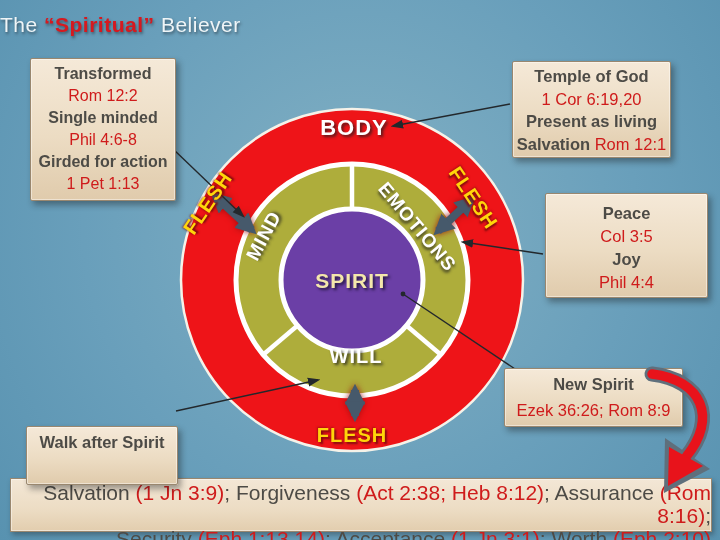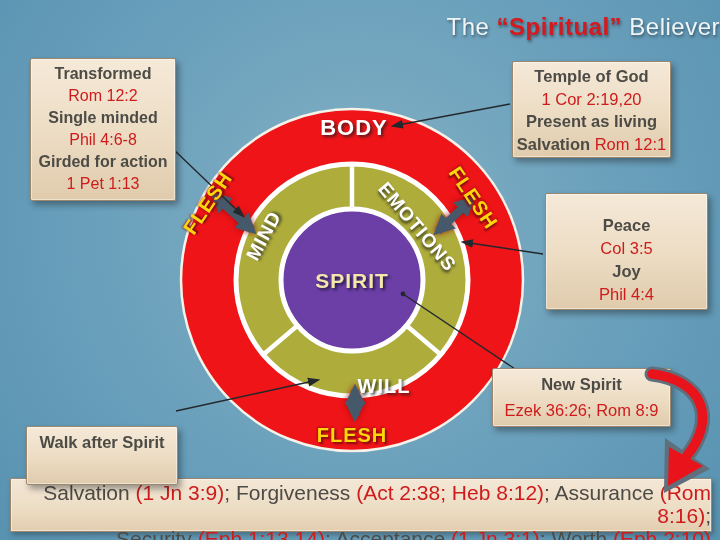--- a/index.html
+++ b/index.html
@@ -5,61 +5,61 @@
   html,body{margin:0;padding:0;}
   .slide{
     position:relative;width:720px;height:540px;overflow:hidden;
     font-family:"Liberation Sans",sans-serif;
     background:radial-gradient(circle at 50% 42%, #83b1c4 0%, #699fbb 58%, #5892b0 100%);
   }
   .layer{position:absolute;left:0;top:0;}
   .z1{z-index:1;} .z4{z-index:4;}
 
   .title{
-    position:absolute;top:13px;left:0;width:100%;text-align:right;z-index:2;
-    font-size:24px;color:#eff5f7;letter-spacing:.5px;
+    position:absolute;top:13px;left:0;width:100%;text-align:left;z-index:2;
+    font-size:21px;color:#eff5f7;letter-spacing:.5px;
     text-shadow:1px 2px 3px rgba(40,50,60,.65);
   }
   .title .hl{color:#d6191f;font-weight:bold;}
 
   .callout{
     position:absolute;z-index:3;text-align:center;
     background:linear-gradient(180deg,#f5e9d8 0%,#ecdcc3 55%,#e0cbac 100%);
     border:1px solid #99876f;border-radius:2px;
     box-shadow:3px 4px 6px rgba(25,25,25,.4), inset 0 0 0 1px rgba(255,255,255,.45);
     color:#4d4b46;font-size:16.5px;line-height:22.5px;
   }
   .callout .red{color:#cf1b1b;}
   .callout .dark{color:#4d4b46;font-weight:bold;}
 
   #box-transformed{left:30px;top:58px;width:144px;height:137px;padding-top:4px;font-size:16px;line-height:22px;}
   #box-temple{left:512px;top:61px;width:157px;height:92px;padding-top:3px;font-size:16.5px;line-height:22.5px;text-align:center;}
-  #box-peace{left:545px;top:193px;width:161px;height:95px;padding-top:20px;line-height:23px;}
-  #box-newspirit{left:492px;top:368px;width:177px;height:55px;padding-top:2px;line-height:26px;}
+  #box-peace{left:545px;top:193px;width:161px;height:95px;padding-top:8px;line-height:23px;}
+  #box-newspirit{left:504px;top:368px;width:177px;height:55px;padding-top:2px;line-height:26px;}
   #box-walk{left:26px;top:386px;width:150px;height:55px;padding-top:2px;line-height:26px;margin-top:40px;}
 
   .bottom-bar{
     position:absolute;z-index:2;left:10px;top:478px;width:700px;height:50px;
     background:linear-gradient(180deg,#f3e7d6 0%,#ecdcc3 60%,#e2cdae 100%);
     border:1px solid #99876f;
     box-shadow:2px 3px 5px rgba(25,25,25,.35), inset 0 0 0 1px rgba(255,255,255,.45);
     text-align:right;font-size:21px;line-height:23px;color:#4d4b46;padding-top:2px;
   }
   .bottom-bar .red{color:#cf1b1b;}
 
   .dlabel{
     position:absolute;z-index:2;font-weight:bold;white-space:nowrap;
     transform:translate(-50%,-50%);letter-spacing:1px;
   }
   .white-label{color:#ffffff;text-shadow:2px 2px 3px rgba(30,30,30,.75);}
   .flesh-label{color:#ffd60a;text-shadow:2px 2px 2px rgba(125,13,13,.95),-1px -1px 2px rgba(125,13,13,.55);}
   #lbl-body{left:354px;top:128px;font-size:22px;}
   #lbl-mind{left:264px;top:236px;font-size:19px;transform:translate(-50%,-50%) rotate(-62deg);}
   #lbl-emotions{left:417px;top:227px;font-size:19px;transform:translate(-50%,-50%) rotate(50deg);}
-  #lbl-will{left:356px;top:386px;font-size:20px;margin-left:28px;}
+  #lbl-will{left:356px;top:356px;font-size:20px;}
   #lbl-spirit{left:352px;top:281px;font-size:21px;color:#f4e7ab;text-shadow:2px 2px 3px rgba(25,18,48,.85);}
   #lbl-flesh-ul{left:208px;top:203px;font-size:20px;transform:translate(-50%,-50%) rotate(-56deg);}
   #lbl-flesh-ur{left:473px;top:198px;font-size:20px;transform:translate(-50%,-50%) rotate(56deg);}
   #lbl-flesh-b{left:352px;top:435px;font-size:20px;}
 </style>
 </head>
 <body>
 
 <div class="slide">
 
@@ -115,21 +115,21 @@
     <div class="dark">Transformed</div>
     <div class="red">Rom 12:2</div>
     <div class="dark">Single minded</div>
     <div class="red">Phil 4:6-8</div>
     <div class="dark">Girded for action</div>
     <div class="red">1 Pet 1:13</div>
   </div>
 
   <div class="callout" id="box-temple">
     <div class="dark">Temple of God</div>
-    <div class="red">1 Cor 2:19,20</div>
+    <div class="red">1 Cor 6:19,20</div>
     <div class="dark">Present as living</div>
     <div><span class="dark">Salvation </span><span class="red">Rom 12:1</span></div>
   </div>
 
   <div class="callout" id="box-peace">
     <div class="dark">Peace</div>
     <div class="red">Col 3:5</div>
     <div class="dark">Joy</div>
     <div class="red">Phil 4:4</div>
   </div>

